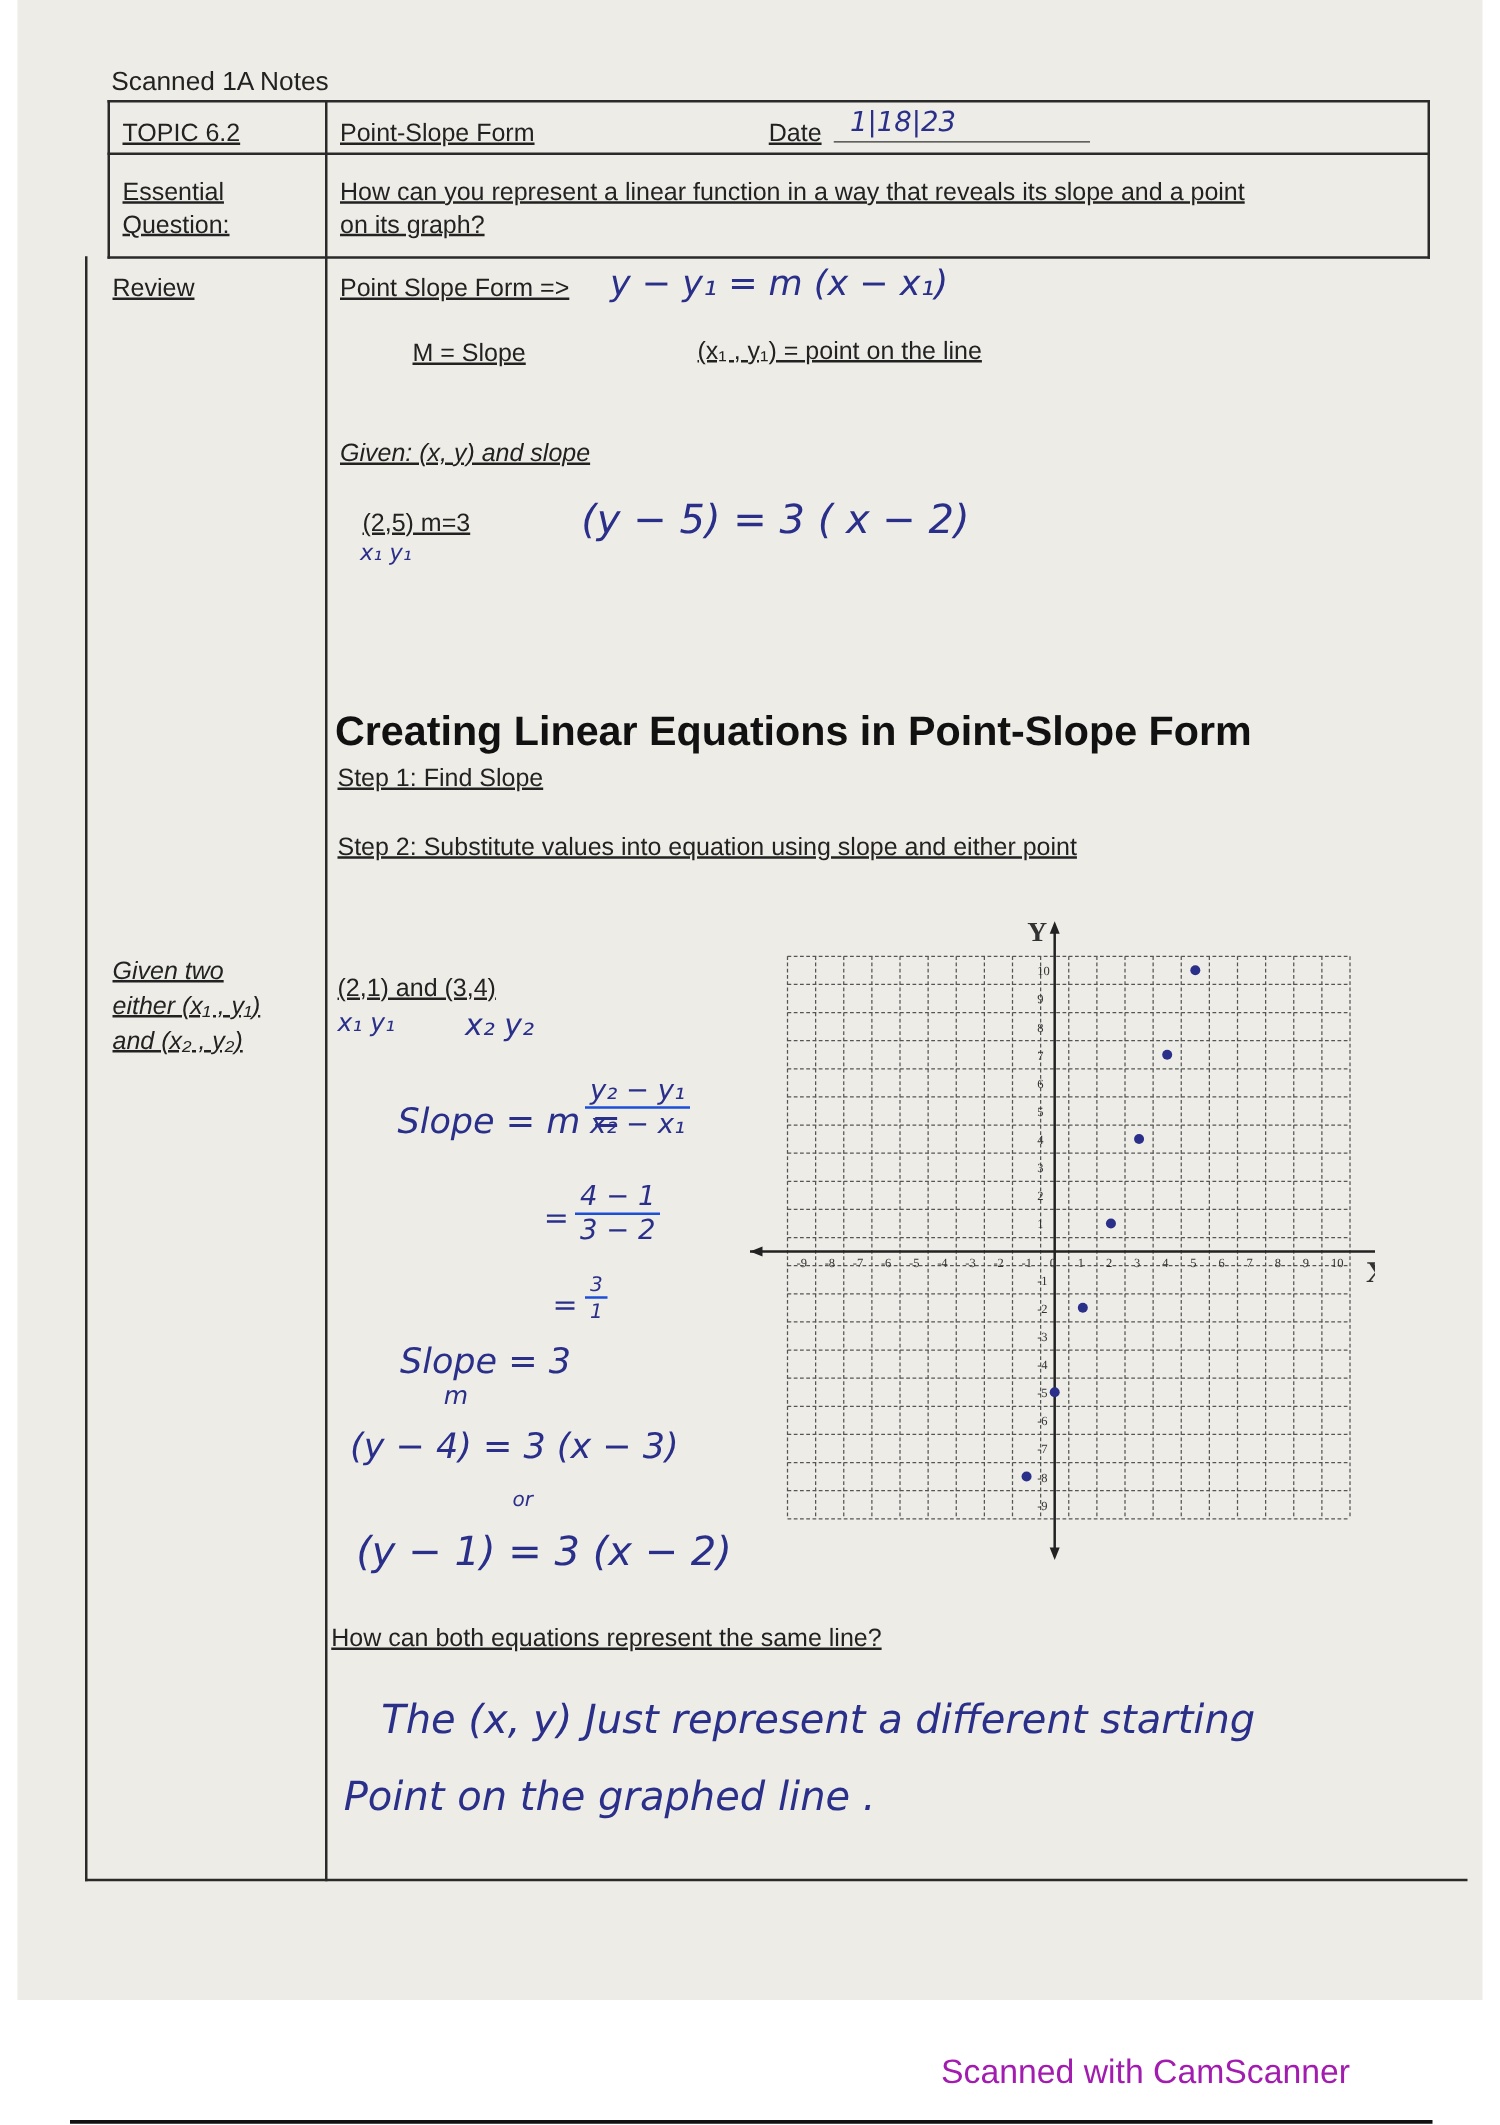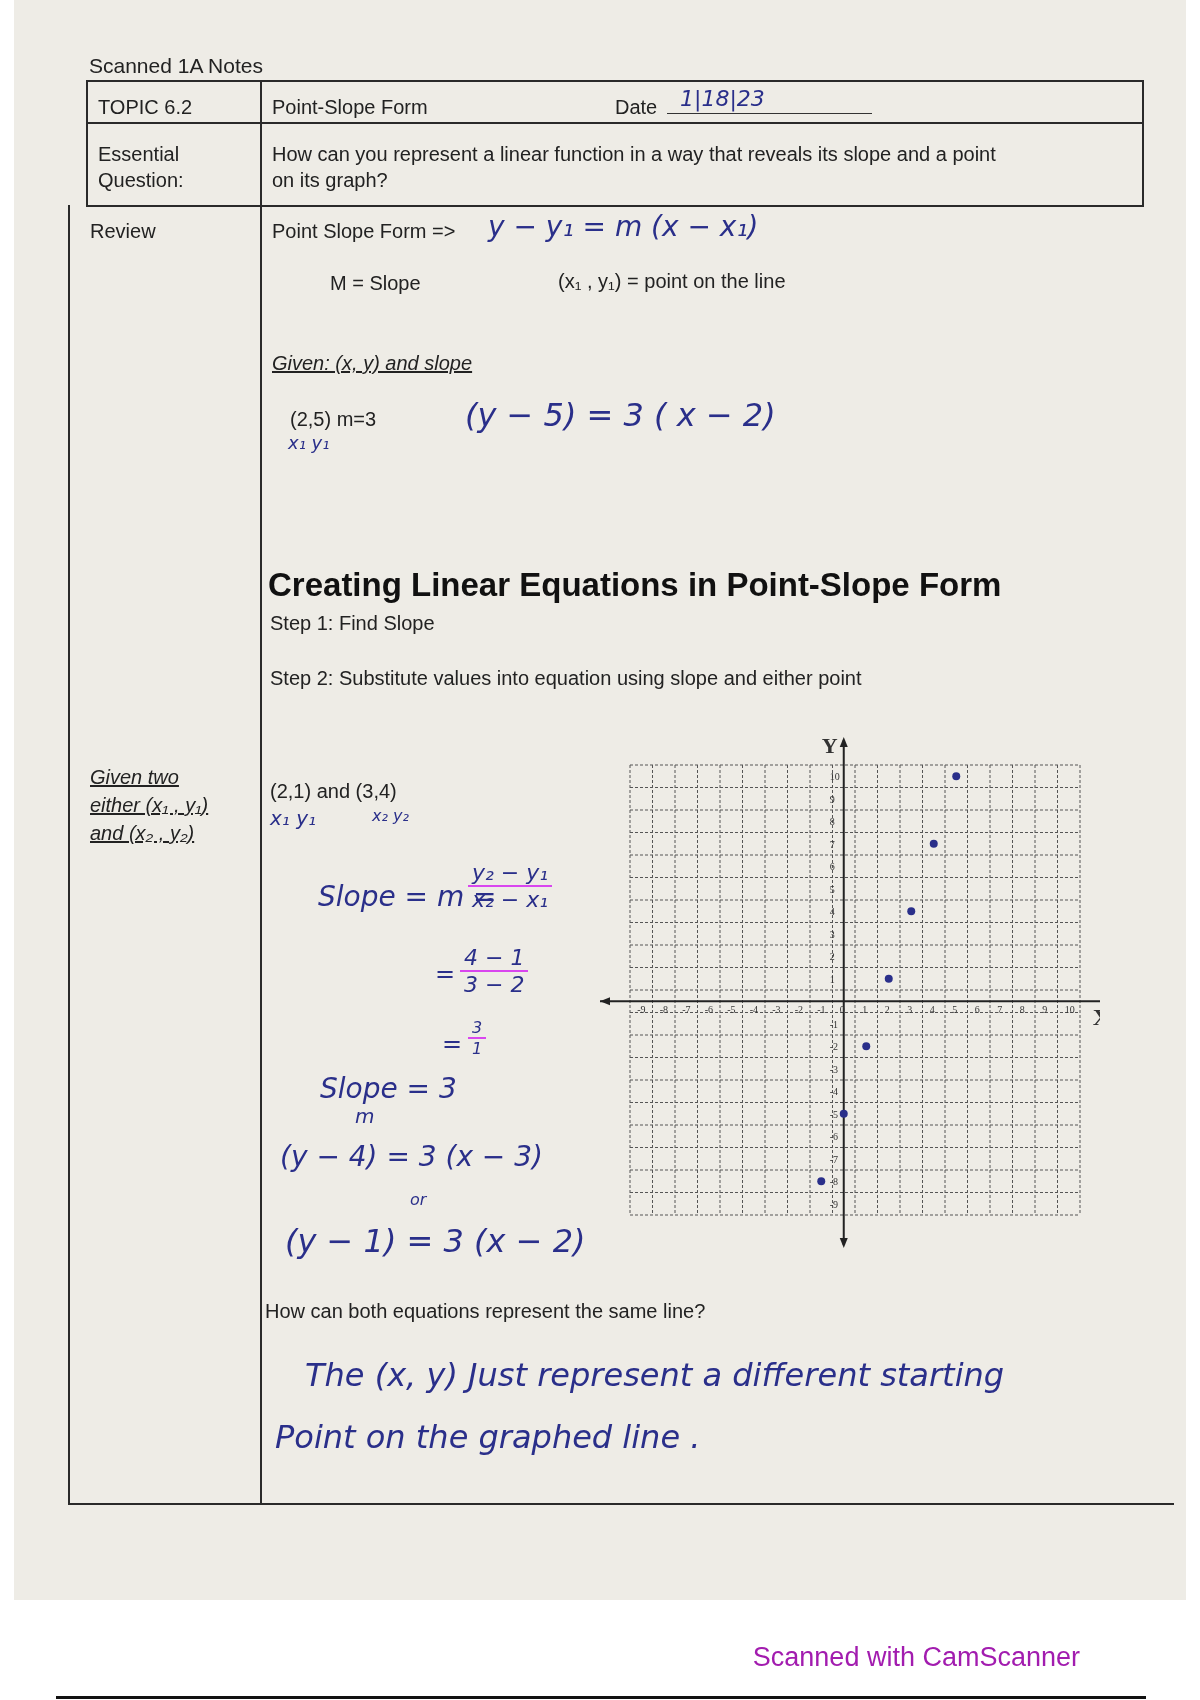--- a/index.html
+++ b/index.html
@@ -3,27 +3,27 @@
 <meta charset="utf-8">
 <style>
   html, body { margin:0; padding:0; }
   body { width:1200px; height:1700px; background:#ffffff; position:relative; overflow:hidden;
          font-family:"Liberation Sans", sans-serif; color:#1a1a1a; }
   .paper { position:absolute; left:14px; top:0; width:1172px; height:1600px; background:#eeece6; }
   .hand { font-family:"DejaVu Sans", sans-serif; color:#2a2f8a; font-style:italic; }
   .abs { position:absolute; }
   .hdr-label { position:absolute; left:89px; top:54px; font-size:21px; color:#222; }
   .line { position:absolute; background:#2a2a2a; }
-  .cell-text { position:absolute; font-size:20px; color:#222; line-height:26px; }
+  .cell-text { position:absolute; font-size:20px; color:#222; line-height:26px;text-decoration:underline; }
   .ul { text-decoration:underline; font-style:italic; }
   .title { position:absolute; left:268px; top:566px; font-size:33px; font-weight:bold; color:#111; }
   .footer { position:absolute; right:120px; top:1642px; font-size:27px; color:#a21caf; }
   .footer-rule { position:absolute; left:56px; top:1696px; width:1090px; height:3px; background:#111; }
   .frac { display:inline-block; vertical-align:middle; text-align:center; }
-  .frac .num { display:block; border-bottom:2px solid #d946ef; padding:0 4px; }
+  .frac .num { display:block; border-bottom:2px solid #1d4ed8; padding:0 4px; }
   .frac .den { display:block; padding:0 4px; }
   svg text { font-family:"Liberation Serif", serif; }
 </style>
 </head>
 <body>
 
 <div class="paper"></div>
 
 <div class="hdr-label">Scanned 1A Notes</div>
 
@@ -60,21 +60,21 @@
 <div class="title">Creating Linear Equations in Point-Slope Form</div>
 <div class="cell-text" style="left:270px;top:610px;">Step 1: Find Slope</div>
 <div class="cell-text" style="left:270px;top:665px;">Step 2: Substitute values into equation using slope and either point</div>
 
 <div class="cell-text ul" style="left:90px;top:764px;">Given two</div>
 <div class="cell-text ul" style="left:90px;top:792px;">either (x₁ , y₁)</div>
 <div class="cell-text ul" style="left:90px;top:820px;">and (x₂ , y₂)</div>
 
 <div class="cell-text" style="left:270px;top:778px;">(2,1) and (3,4)</div>
 <div class="abs hand" style="left:270px;top:806px;font-size:20px;">x₁ y₁</div>
-<div class="abs hand" style="left:372px;top:806px;font-size:16px;">x₂ y₂</div>
+<div class="abs hand" style="left:372px;top:806px;font-size:24px;">x₂ y₂</div>
 
 <div class="abs hand" style="left:278px;top:880px;font-size:28px;margin-left:40px;">Slope = m =</div>
 <div class="abs hand frac" style="left:468px;top:860px;font-size:22px;">
   <span class="num">y₂ − y₁</span>
   <span class="den">x₂ − x₁</span>
 </div>
 <div class="abs hand" style="left:435px;top:960px;font-size:24px;">=</div>
 <div class="abs hand frac" style="left:460px;top:945px;font-size:22px;">
   <span class="num">4 − 1</span>
   <span class="den">3 − 2</span>

